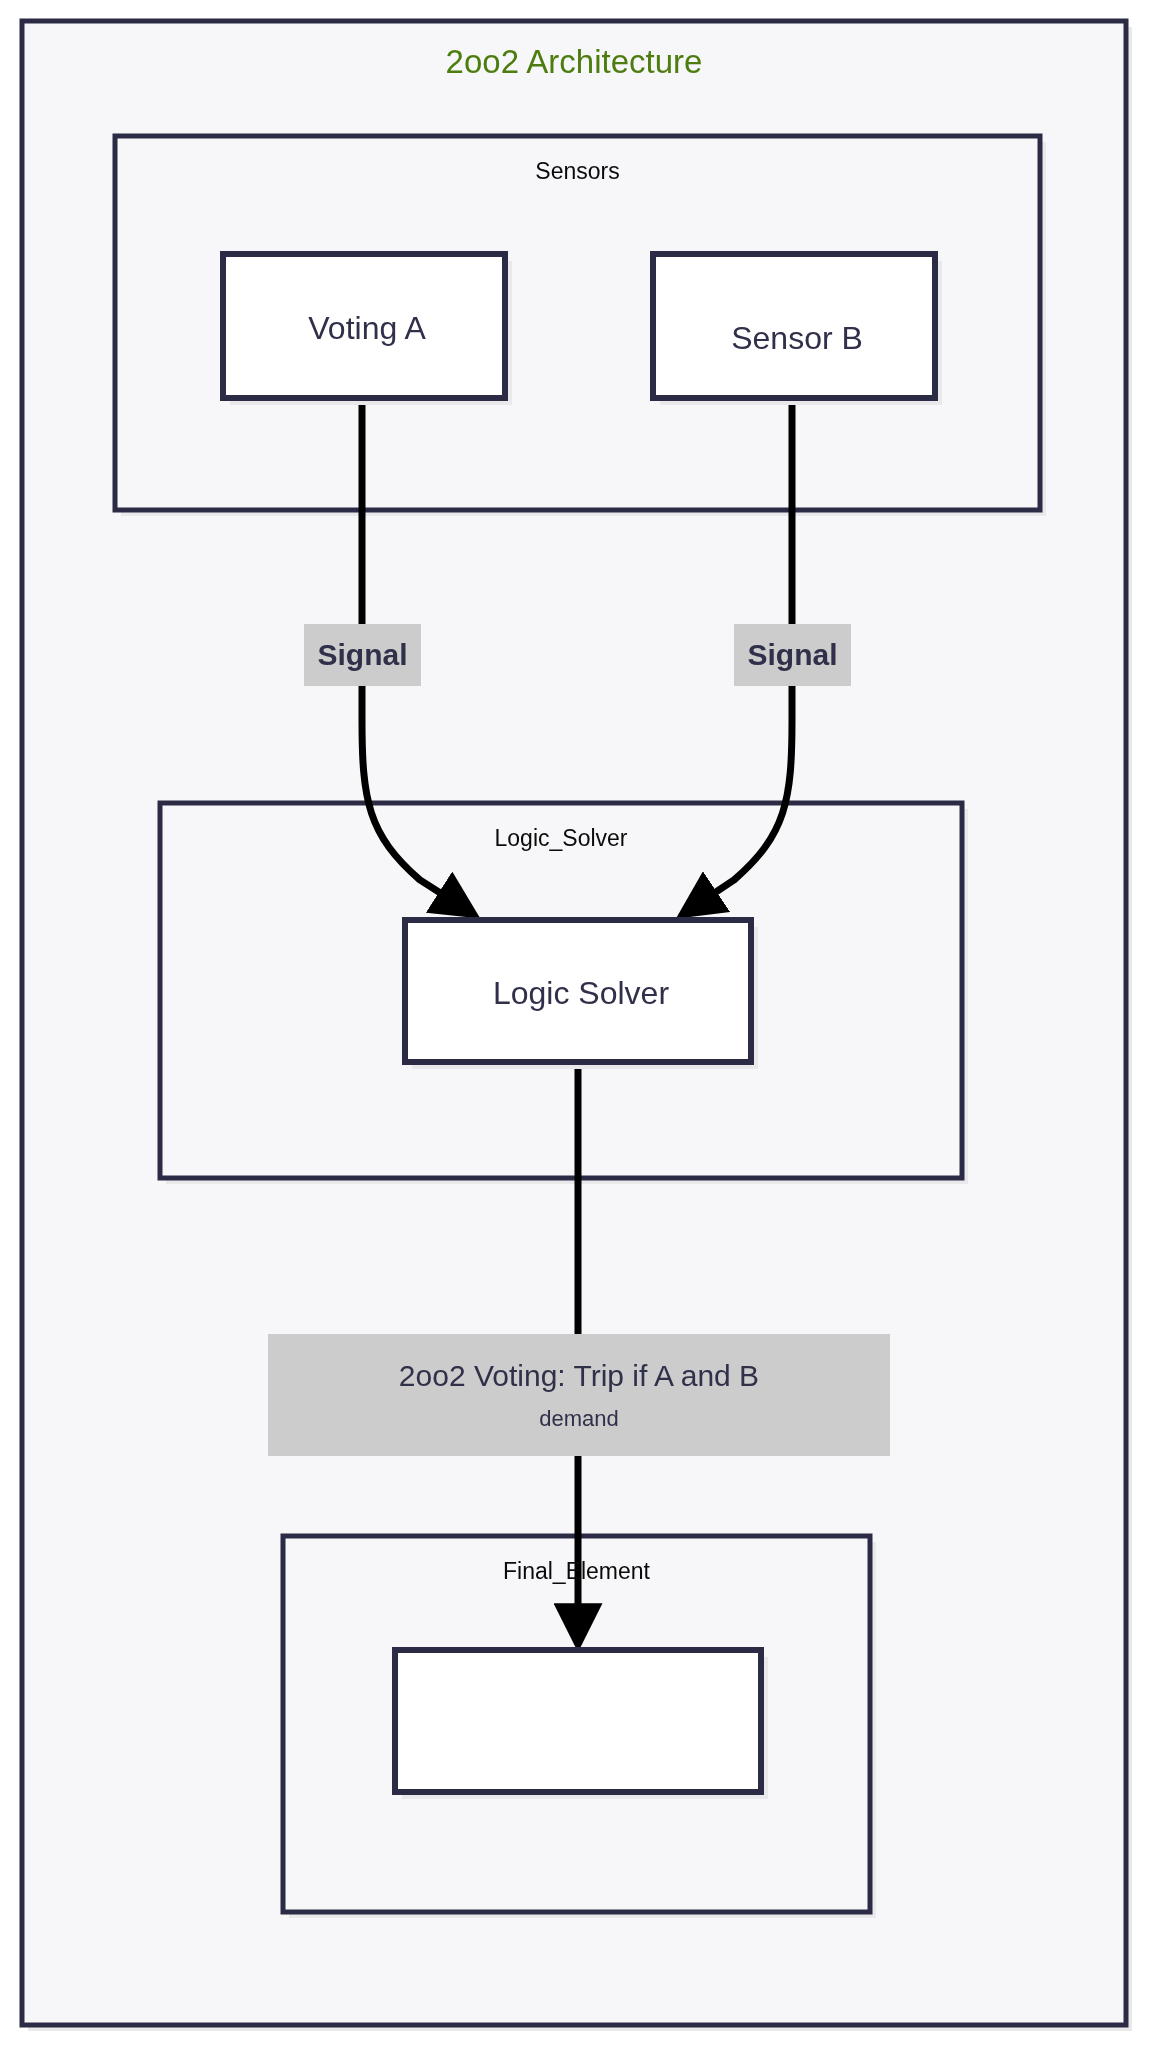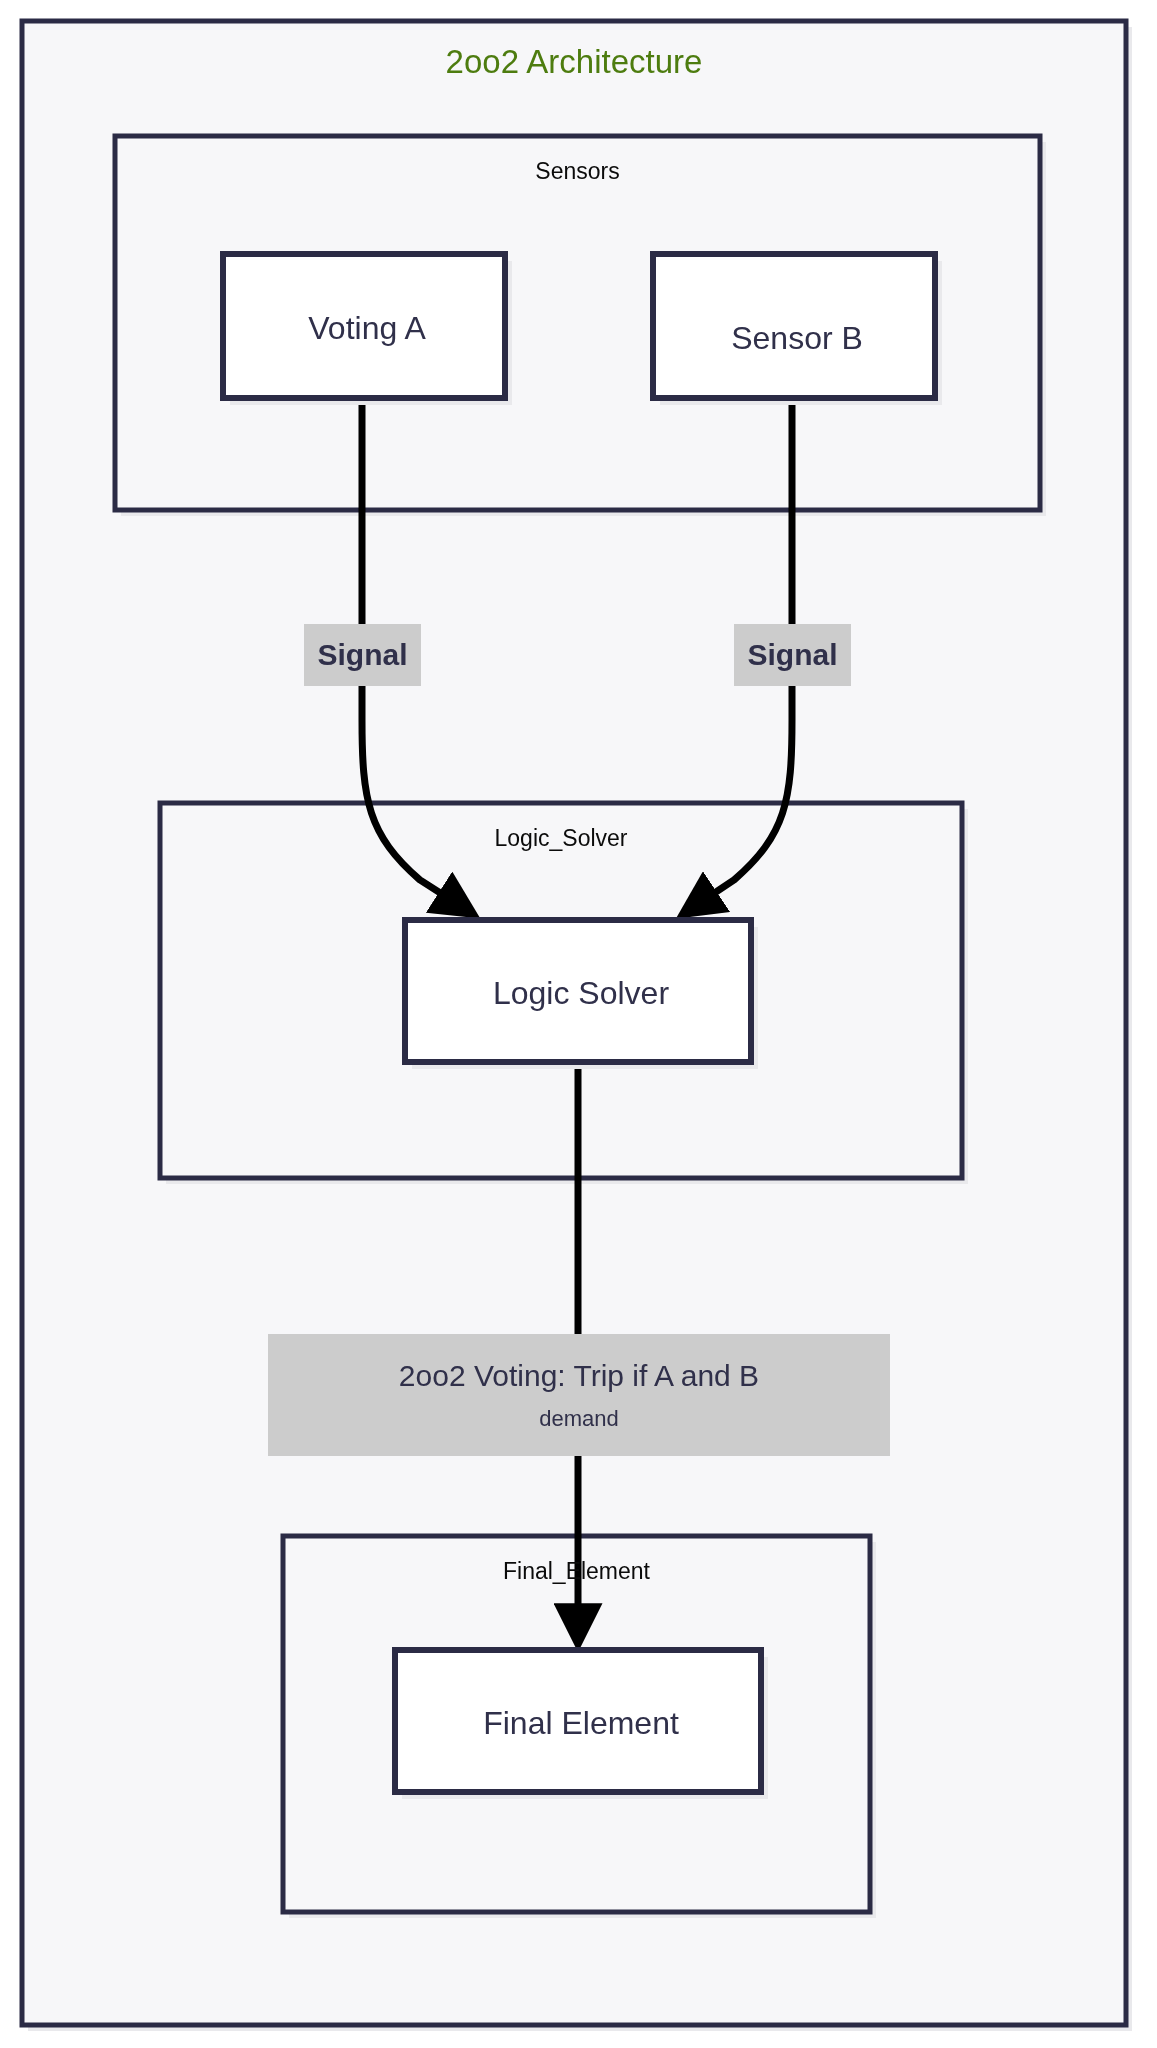--- a/index.html
+++ b/index.html
@@ -125,21 +125,20 @@
   <div class="txt subgraph-title" style="left:160px; top:825px; width:802px;">Logic_Solver</div>
 
   <div class="txt subgraph-title" style="left:283px; top:1558px; width:587px;">Final_Element</div>
 
   <div class="txt node-label" style="left:223px; top:310px; width:288px;">Voting A</div>
 
   <div class="txt node-label" style="left:653px; top:320px; width:288px;">Sensor B</div>
 
   <div class="txt node-label" style="left:405px; top:975px; width:352px;">Logic Solver</div>
 
-  <div class="txt node-label" style="left:395px; top:1705px; width:372px;">Final Element</div>
 
   <div class="txt edge-label" style="left:304px; top:624px; width:117px; height:62px; display:flex; align-items:center; justify-content:center;">Signal</div>
 
   <div class="txt edge-label" style="left:734px; top:624px; width:117px; height:62px; display:flex; align-items:center; justify-content:center;">Signal</div>
 
   <div style="position:absolute; left:268px; top:1294px; width:622px; height:122px; background:#cccccc; display:flex; flex-direction:column; align-items:center; justify-content:center;margin-top:40px;">
     <span class="txt" style="position:static; font-size:30px; color:#30304a;">2oo2 Voting: Trip if A and B</span>
     <span class="txt" style="position:static; font-size:22px; color:#30304a; margin-top:12px;">demand</span>
   </div>
 

